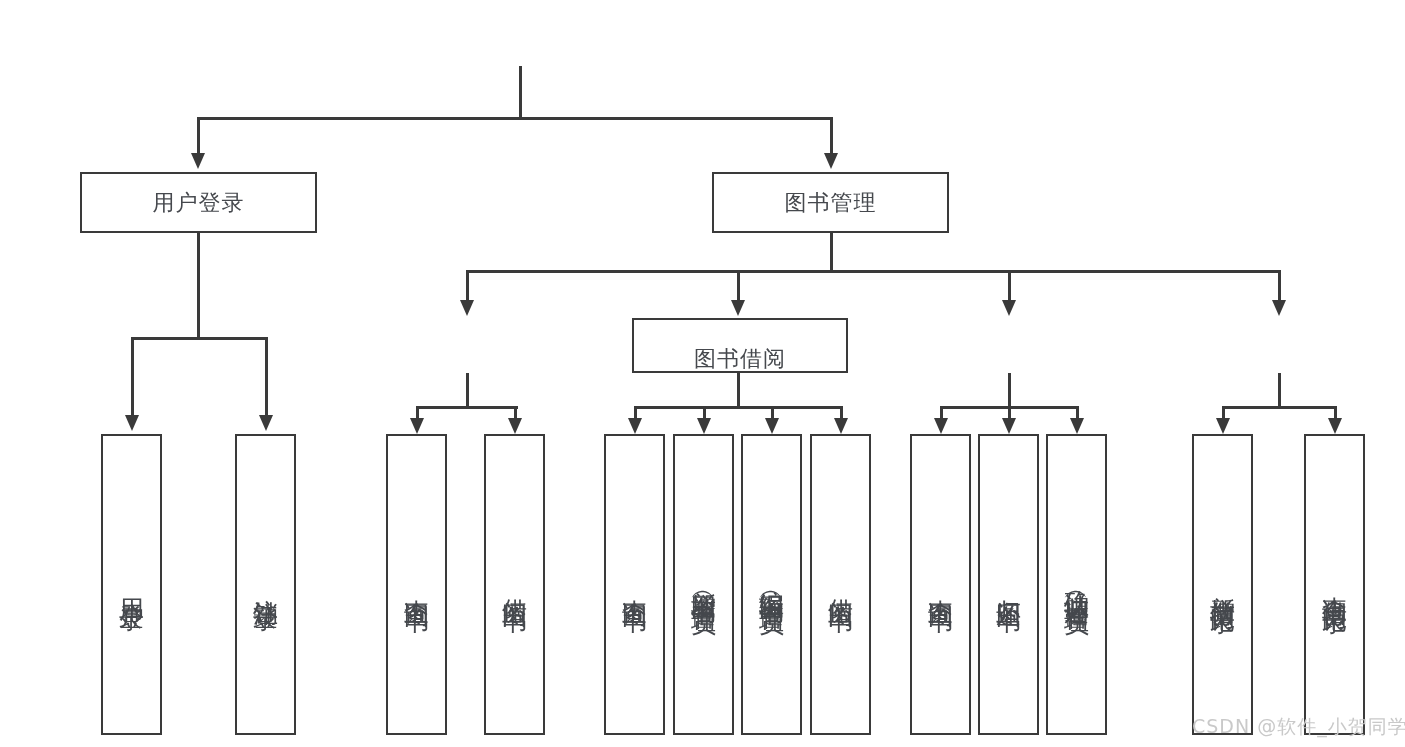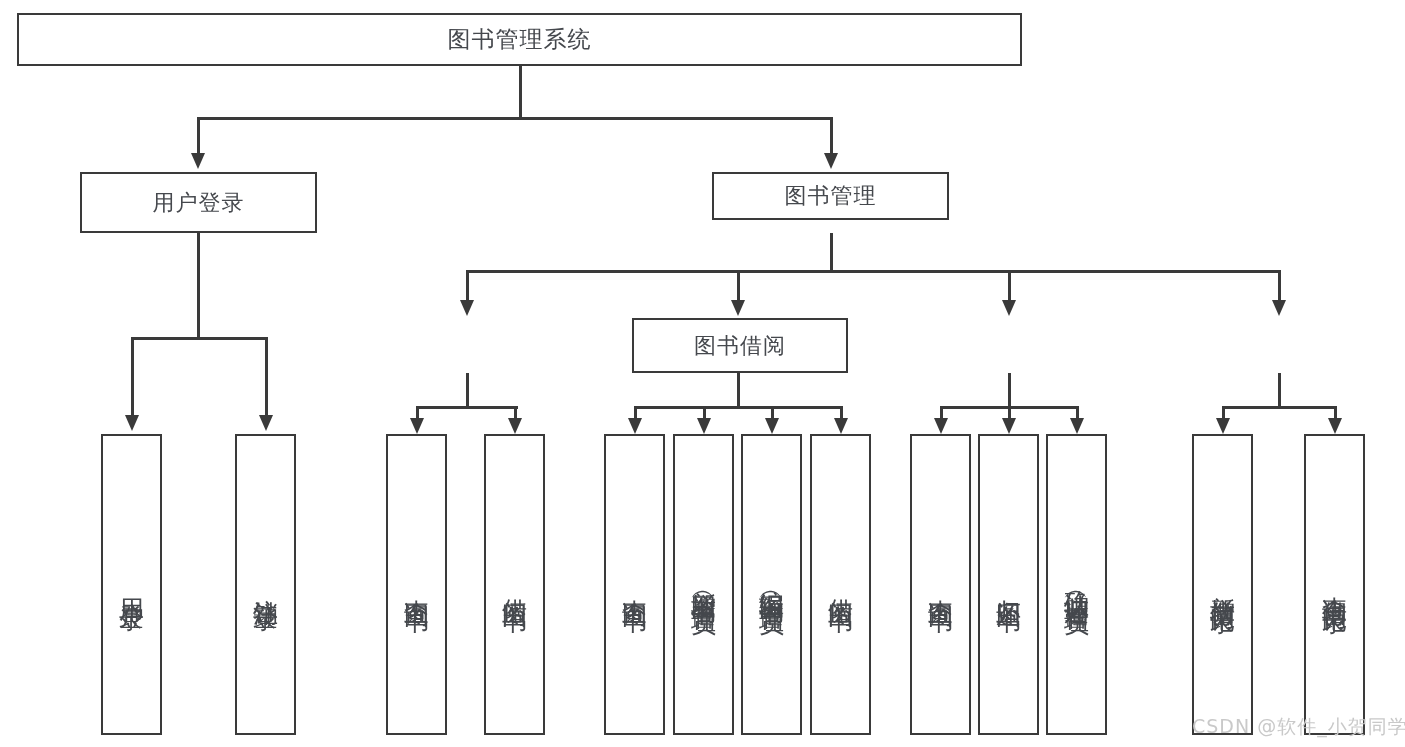--- a/index.html
+++ b/index.html
@@ -75,37 +75,34 @@
     letter-spacing: 1px;
     white-space: nowrap;
     user-select: none;
   }
 </style>
 </head>
 <body>
 
 <div id="diagram-root">
 
-  <div class="node level-0" style="left:17px; top:13px; width:1005px; height:53px;">
-    <span class="node-label">图书管理系统</span>
-  </div>
 
   <div class="conn v" style="left:519px; top:66px; height:51px;"></div>
 
   <div class="conn h" style="left:197px; top:117px; width:636px;"></div>
 
   <div class="conn v" style="left:197px; top:117px; height:38px;"></div>
   <div class="arrow" style="left:191px; top:153px;"></div>
   <div class="conn v" style="left:830px; top:117px; height:38px;"></div>
   <div class="arrow" style="left:824px; top:153px;"></div>
 
   <div class="node level-1" style="left:80px; top:172px; width:237px; height:61px;">
     <span class="node-label">用户登录</span>
   </div>
-  <div class="node level-1" style="left:712px; top:172px; width:237px; height:48px;">
+  <div class="node level-1" style="left:712px; top:172px; width:237px; height:61px;">
     <span class="node-label">图书管理</span>
   </div>
 
   <div class="conn v" style="left:197px; top:233px; height:104px;"></div>
   <div class="conn h" style="left:131px; top:337px; width:136px;"></div>
   <div class="conn v" style="left:131px; top:337px; height:80px;"></div>
   <div class="arrow" style="left:125px; top:415px;"></div>
   <div class="conn v" style="left:265px; top:337px; height:80px;"></div>
   <div class="arrow" style="left:259px; top:415px;"></div>
 
@@ -113,21 +110,21 @@
   <div class="conn h" style="left:466px; top:270px; width:814px;"></div>
   <div class="conn v" style="left:466px; top:270px; height:32px;"></div>
   <div class="arrow" style="left:460px; top:300px;"></div>
   <div class="conn v" style="left:737px; top:270px; height:32px;"></div>
   <div class="arrow" style="left:731px; top:300px;"></div>
   <div class="conn v" style="left:1008px; top:270px; height:32px;"></div>
   <div class="arrow" style="left:1002px; top:300px;"></div>
   <div class="conn v" style="left:1278px; top:270px; height:32px;"></div>
   <div class="arrow" style="left:1272px; top:300px;"></div>
 
-  <div class="node level-2" style="left:632px; top:318px; width:216px; height:55px;">
+  <div class="node level-2" style="left:632px; top:318px; width:216px; height:55px;align-items:flex-end;">
     <span class="node-label">图书借阅</span>
   </div>
 
   <div class="conn v" style="left:466px; top:373px; height:34px;"></div>
   <div class="conn h" style="left:416px; top:406px; width:102px;"></div>
   <div class="conn v" style="left:416px; top:406px; height:16px;"></div>
   <div class="arrow" style="left:410px; top:418px;"></div>
   <div class="conn v" style="left:514px; top:406px; height:16px;"></div>
   <div class="arrow" style="left:508px; top:418px;"></div>
 

